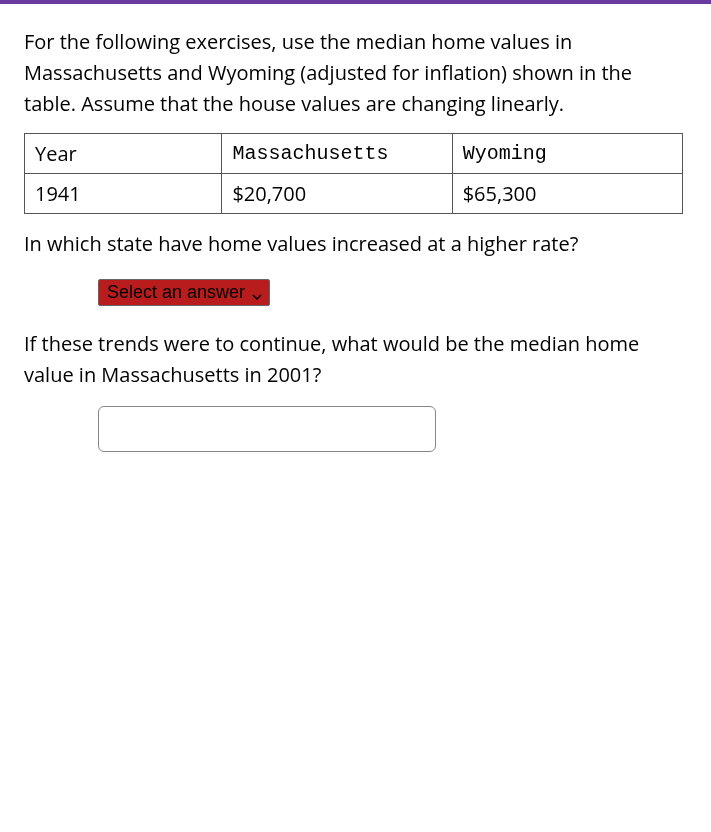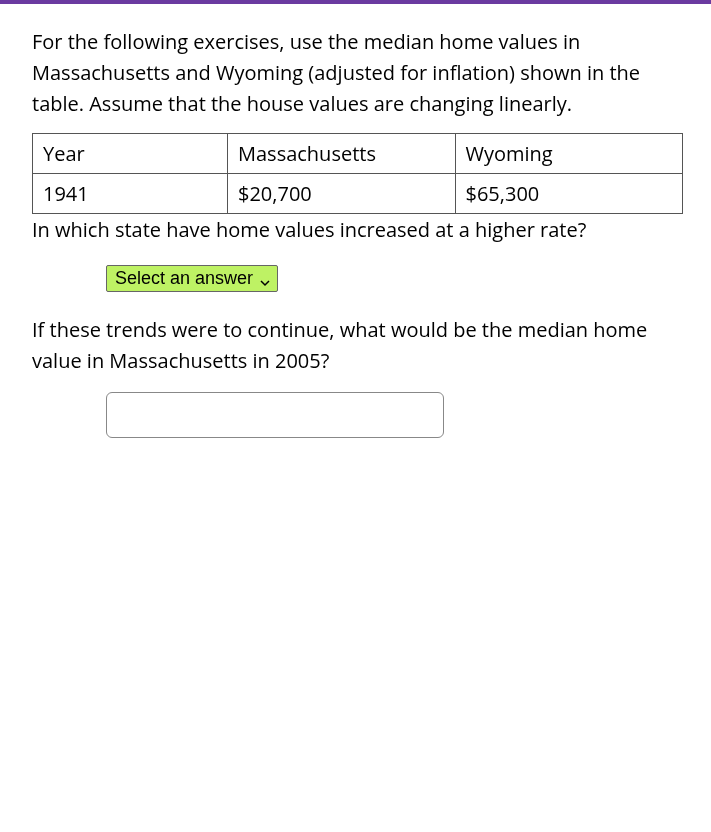--- a/index.html
+++ b/index.html
@@ -9,46 +9,47 @@
     }
     body {
       font-family: 'Open Sans', 'Segoe UI', Arial, sans-serif;
       font-size: 20px;
       color: #000;
       background: #fff;
       width: 711px;
       border-top: 4px solid #6b3aa0;
     }
     .content {
-      padding: 22px 28px 22px 32px;
+      padding: 22px 28px 22px 24px;
     }
     .paragraph {
       line-height: 1.55;
       margin-bottom: 14px;
     }
     table {
       border-collapse: collapse;
       width: 100%;
+      margin-bottom: 14px;
     }
     td {
       border: 1px solid #555;
       padding: 6px 10px;
       font-size: 20px;
       text-align: left;
     }
     .col-year { width: 30%; }
-    .col-state { width: 35%; }
+    .col-state { width: 35%; font-family: Liberation Mono, monospace; }
     .select-row {
       margin: 18px 0 22px 74px;
     }
     .select-control {
       display: inline-flex;
       align-items: flex-end;
       border: 1px solid #666;
-      background: #bef264;
+      background: #b91c1c;
       padding: 2px 6px 2px 8px;
       font-size: 18px;
       font-family: Arial, sans-serif;
       cursor: pointer;
       border-radius: 2px;
     }
     .select-control .chevron {
       margin-left: 6px;
       display: inline-block;
     }
@@ -96,20 +97,20 @@
     <div class="select-control">
       <span>Select an answer</span>
       <span class="chevron">
         <svg width="12" height="12" viewBox="0 0 12 12">
             <path d="M2 4 L6 8 L10 4" fill="none" stroke="#000" stroke-width="1.5"></path>
           </svg>
       </span>
     </div>
   </div>
 
-  <p class="paragraph">If these trends were to continue, what would be the median home value in Massachusetts in 2005?</p>
+  <p class="paragraph">If these trends were to continue, what would be the median home value in Massachusetts in 2001?</p>
 
   <div class="input-row">
     <input type="text" class="text-input" style="">
   </div>
 
 
 </div>
 
 </body></html>

